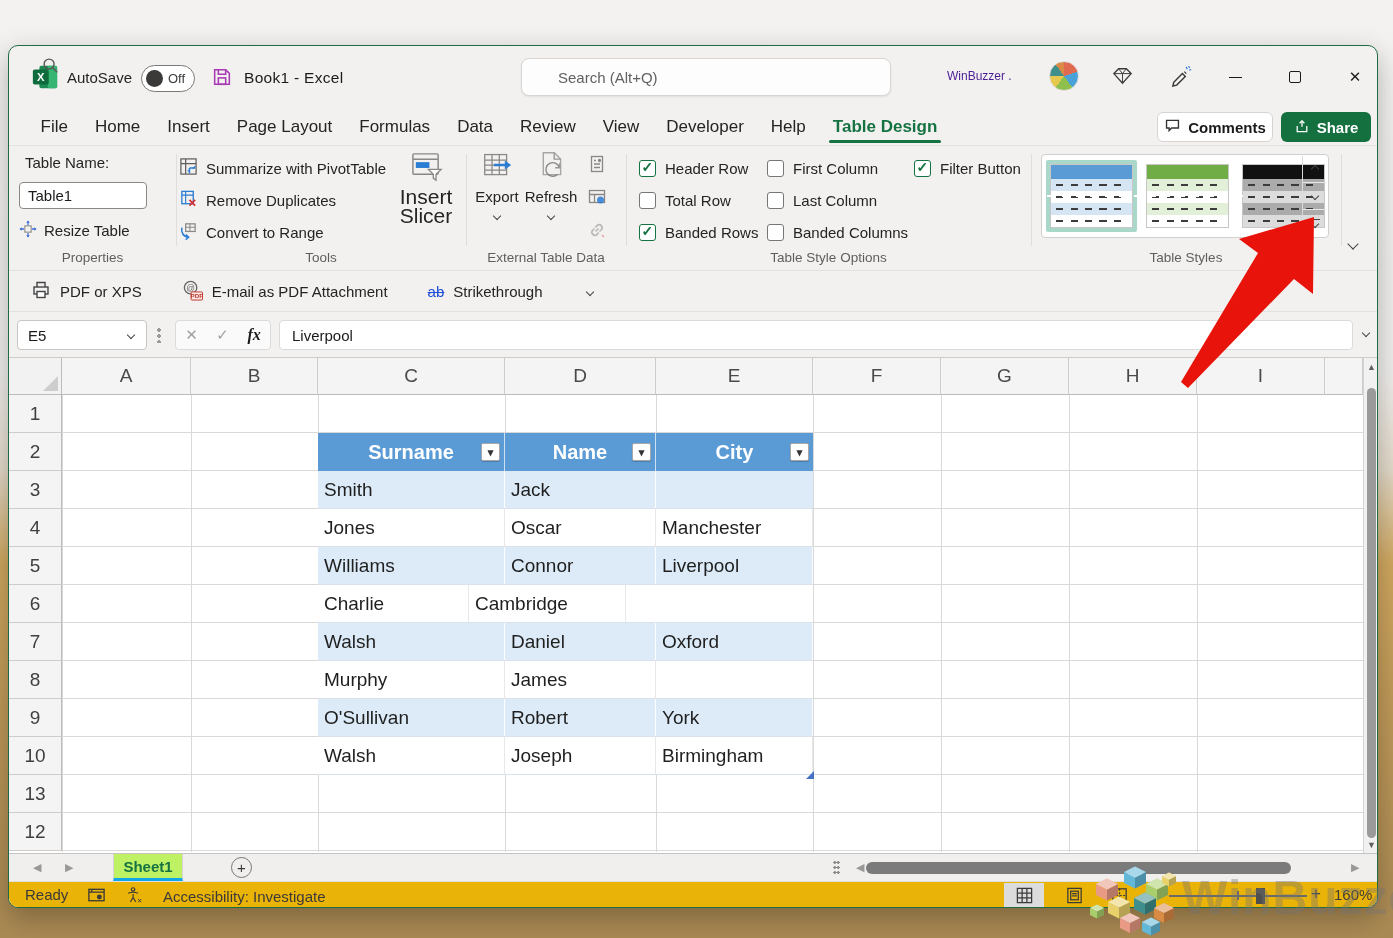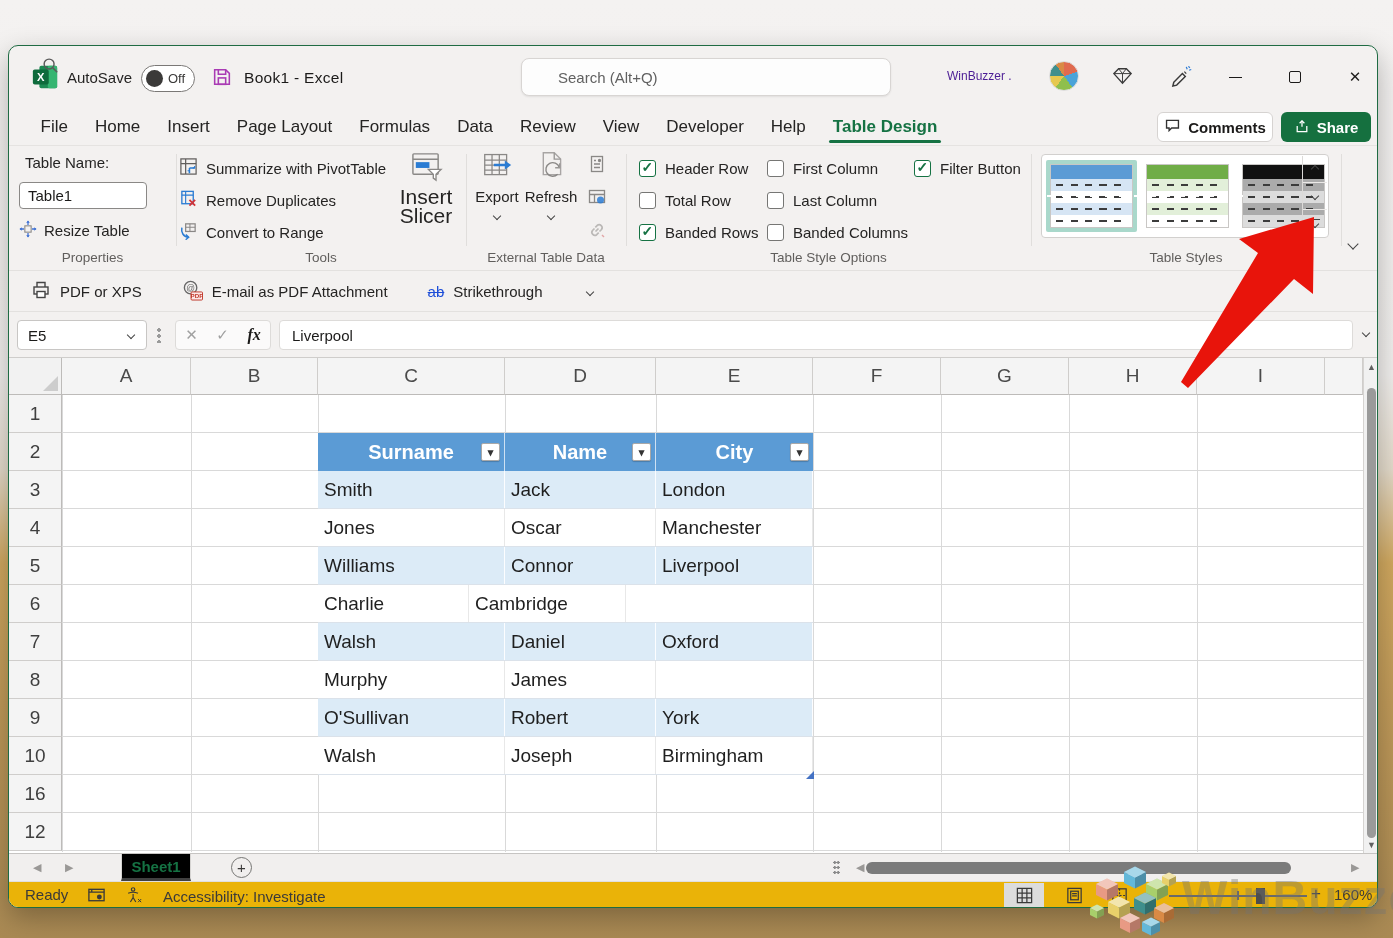--- a/index.html
+++ b/index.html
@@ -126,21 +126,21 @@
   .resize-handle{ position:absolute; right:-1px; bottom:-4px; width:8px; height:8px; background:#4472c4; clip-path:polygon(100% 0,100% 100%,0 100%); }
 
   
   .vscroll{ position:absolute; left:1354px; top:0; width:16px; height:100%; background:#f1f1f1; border-left:1px solid #d6d4d2; }
   .vscroll .arr{ position:absolute; left:0; width:100%; text-align:center; font-size:9px; color:#606060; }
   .vthumb{ position:absolute; left:3px; top:30px; width:9px; height:450px; background:#9a9a9a; border-radius:5px; }
 
   
   .tabrow{ position:absolute; left:0; top:807px; width:100%; height:28px; background:#f1efee; border-top:1px solid #c6c4c2; }
   .nav-arr{ position:absolute; top:7px; font-size:11px; color:#9a9896; }
-  .sheet-tab{ position:absolute; left:112px; top:0; width:70px; height:100%; background:#000000; border-right:1px solid #d6d4d2; border-left:1px solid #d6d4d2; border-bottom:3px solid #404040; display:flex; align-items:center; justify-content:center; font-size:15px; font-weight:bold; color:#157243; }
+  .sheet-tab{ position:absolute; left:104px; top:0; width:70px; height:100%; background:#bef264; border-right:1px solid #d6d4d2; border-left:1px solid #d6d4d2; border-bottom:3px solid #0ea5e9; display:flex; align-items:center; justify-content:center; font-size:15px; font-weight:bold; color:#157243; }
   .addsheet{ position:absolute; left:222px; top:3px; width:21px; height:21px; border:1.4px solid #767674; border-radius:50%; display:flex; align-items:center; justify-content:center; font-size:15px; color:#3b3a39; }
   .hs-dots{ position:absolute; left:824px; top:6px; width:7px; height:16px;
     background:radial-gradient(circle,#8a8a8a 1.4px,transparent 1.6px) 0 0/3.5px 5px repeat; }
   .hthumb{ position:absolute; left:857px; top:8px; width:425px; height:12px; background:#7b7b7b; border-radius:6px; }
 
   
   .statusbar{ position:absolute; left:0; top:835px; width:100%; height:28px; background:#eab308; border-top:1px solid #e1dfdd; font-size:15px; color:#3b3a39; }
   .sb-ready{ position:absolute; left:16px; top:4px; }
   .sb-macro{ position:absolute; left:78px; top:4px; }
   .sb-acc{ position:absolute; left:116px; top:4px; display:flex; gap:20px; align-items:center; }
@@ -535,21 +535,21 @@
           <div class="rowh">1</div>
           <div class="rowh">2</div>
           <div class="rowh">3</div>
           <div class="rowh">4</div>
           <div class="rowh">5</div>
           <div class="rowh">6</div>
           <div class="rowh">7</div>
           <div class="rowh">8</div>
           <div class="rowh">9</div>
           <div class="rowh">10</div>
-          <div class="rowh">16</div>
+          <div class="rowh">13</div>
           <div class="rowh">12</div>
         </div>
       <div id="excel-table">
         <div id="table-head">
             <div class="th" style="width: 187px;">
               <span>Surname</span>
               <div class="filter-btn"></div>
             </div>
             <div class="th" style="width: 151px;">
               <span>Name</span>
@@ -557,21 +557,20 @@
             </div>
             <div class="th" style="width: 157px;">
               <span>City</span>
               <div class="filter-btn"></div>
             </div>
           </div>
         <div id="table-body">
             <div class="tr band">
               <div class="td" style="width: 187px;">Smith</div>
               <div class="td" style="width: 151px;">Jack</div>
-              <div class="td" style="width: 157px;">London</div>
             </div>
             <div class="tr">
               <div class="td" style="width: 187px;">Jones</div>
               <div class="td" style="width: 151px;">Oscar</div>
               <div class="td" style="width: 157px;">Manchester</div>
             </div>
             <div class="tr band">
               <div class="td" style="width: 187px;">Williams</div>
               <div class="td" style="width: 151px;">Connor</div>
               <div class="td" style="width: 157px;">Liverpool</div>

